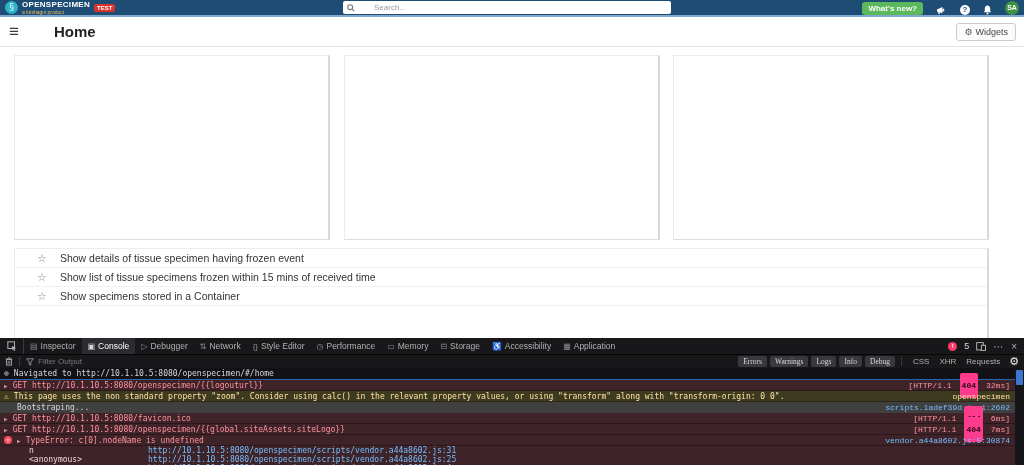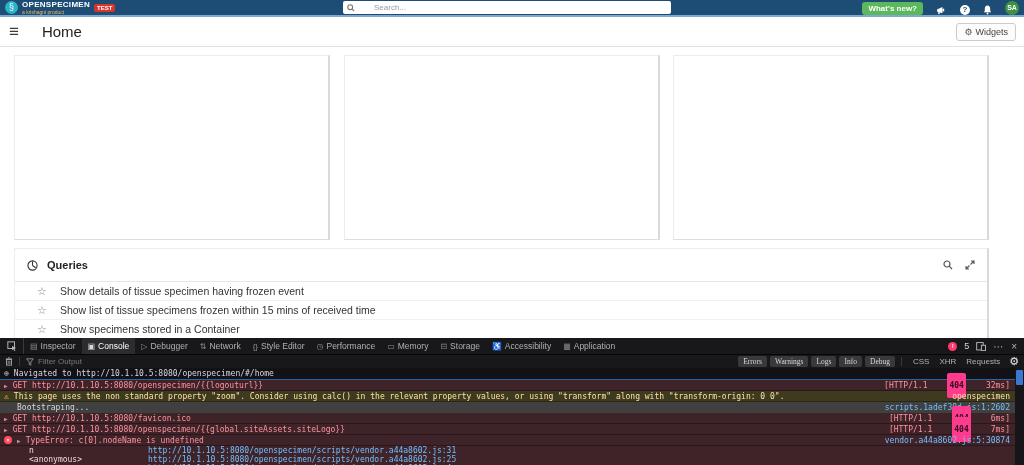--- a/index.html
+++ b/index.html
@@ -27,21 +27,21 @@
   .tb-icon { color:#fff; display:flex; align-items:center; }
   .q-circle { width:10px; height:10px; border-radius:50%; background:#fff; color:#1d4c74;
               font-size:8px; font-weight:bold; line-height:10px; text-align:center; }
   .avatar { width:14px; height:14px; border-radius:50%; background:#3d9142; color:#fff;
             font-size:7px; font-weight:bold; line-height:14px; text-align:center; }
 
   
   .page-header { position:absolute; top:17px; left:0; width:1024px; height:30px; background:#fff;
                  border-bottom:1px solid #e2e2e2; display:flex; align-items:center; }
   .hamburger { font-size:17px; color:#3c3c3c; margin-left:9px; line-height:1; cursor:pointer; }
-  .page-title { font-size:15px; color:#222; margin-left:23px; font-weight:400; }
+  .page-title { font-size:15px; color:#222; margin-left:35px; font-weight:700; }
   .widgets-btn { position:absolute; right:8px; top:6px; height:18px; display:flex; align-items:center; gap:3px;
                  border:1px solid #ccc; border-radius:3px; background:#fcfcfc; color:#444;
                  font-size:9px; padding:0 7px; cursor:pointer; }
   .widgets-btn .gear { font-size:9px; color:#555; }
 
   
   .cards { position:absolute; top:55px; left:14px; width:975px; height:185px;
            display:flex; justify-content:space-between; }
   .card { width:316px; height:185px; background:#fff; border:1px solid #ececec;
           border-right:2px solid #d9d9d9; border-bottom:1px solid #dedede; }
@@ -87,21 +87,21 @@
   .fb-cat { color:#b1b1b3; font-size:8px; margin:0 5px; cursor:pointer; }
   .fb-gear { color:#e8e8ea; font-size:11px; margin-left:4px; cursor:pointer; }
 
   .dt-console { position:absolute; top:30px; left:0; right:0; bottom:0; overflow:hidden;
                 font-family:"DejaVu Sans Mono", monospace; font-size:8px; }
   .c-row { display:flex; align-items:center; gap:5px; padding:0 14px 0 4px; height:11px; }
   .c-row.log { background:#404040; color:#d7d7db; }
   .c-row.nav { height:12px; border-bottom:1px solid #2b63a8; background:#121216; color:#d7d7db; }
   .c-row.err { background:#3e2329; color:#ff929e; border-bottom:1px solid #2c161b; }
   .c-row.warn { background:#3e3a20; color:#fce2a4; border-bottom:1px solid #2a2714; }
-  .c-right { margin-left:auto; display:flex; align-items:center; gap:20px; }
+  .c-right { margin-left:auto; display:flex; align-items:center; gap:8px;font-family:Liberation Mono, monospace; }
   .badge-404 { background:#ff3b8d; color:#2b0a1a; font-weight:bold; padding:8px 2px; border-radius:2px; }
   .src-link { color:#75bfff; cursor:pointer; }
   .warn-src { color:#fce2a4; cursor:pointer; }
   .tri { font-size:6px; color:#c98f97; }
   .globe { font-size:8px; color:#c7c7cb; }
   .warn-ic { font-size:8px; color:#ffd15e; }
   .exc-dot { width:8px; height:8px; border-radius:50%; background:#ff4a5f; color:#fff; font-size:6px;
              line-height:8px; text-align:center; flex:0 0 auto; }
   .stack-row { display:flex; align-items:center; background:#3e2329; color:#f0d7da; height:9px;
                padding-left:29px; }
@@ -164,43 +164,20 @@
     </button>
   </div>
 
   <div class="cards">
     <div class="card"></div>
     <div class="card"></div>
     <div class="card"></div>
   </div>
 
   <div class="queries">
-    <div class="q-header">
-      <span>
-        <svg width="11" height="11" viewBox="0 0 12 12">
-            <circle cx="6" cy="6" r="5" fill="none" stroke="#333" stroke-width="1.2"></circle>
-            <line x1="6" y1="6" x2="6" y2="1.5" stroke="#333" stroke-width="1.2"></line>
-            <line x1="6" y1="6" x2="9.5" y2="8.5" stroke="#333" stroke-width="1.2"></line>
-          </svg>
-      </span>
-      <span class="q-title">Queries</span>
-      <span class="q-header-right">
-        <span>
-          <svg width="10" height="10" viewBox="0 0 10 10">
-              <circle cx="4" cy="4" r="3" fill="none" stroke="#555" stroke-width="1.2"></circle>
-              <line x1="6.2" y1="6.2" x2="9" y2="9" stroke="#555" stroke-width="1.2"></line>
-            </svg>
-        </span>
-        <span>
-          <svg width="10" height="10" viewBox="0 0 10 10">
-              <path d="M6 1 L9 1 L9 4 M9 1 L5.5 4.5 M4 9 L1 9 L1 6 M1 9 L4.5 5.5" fill="none" stroke="#555" stroke-width="1.1"></path>
-            </svg>
-        </span>
-      </span>
-    </div>
     <div class="q-row">
       <span class="q-star">☆</span>
       <span class="q-label">Show details of tissue specimen having frozen event</span>
     </div>
     <div class="q-row">
       <span class="q-star">☆</span>
       <span class="q-label">Show list of tissue specimens frozen within 15 mins of received time</span>
     </div>
     <div class="q-row">
       <span class="q-star">☆</span>

